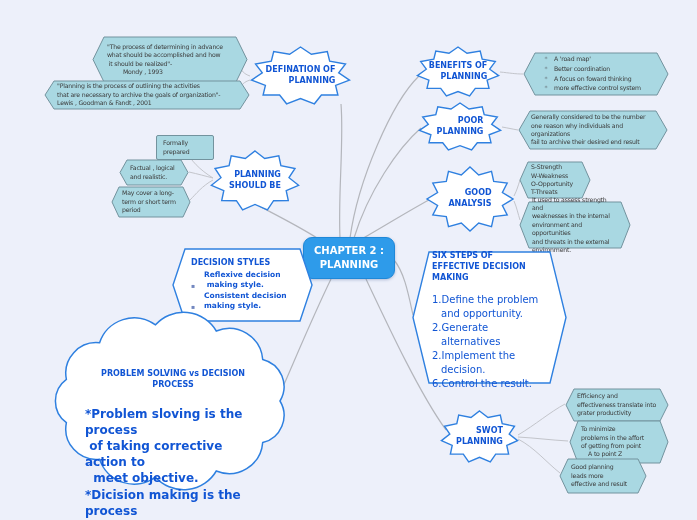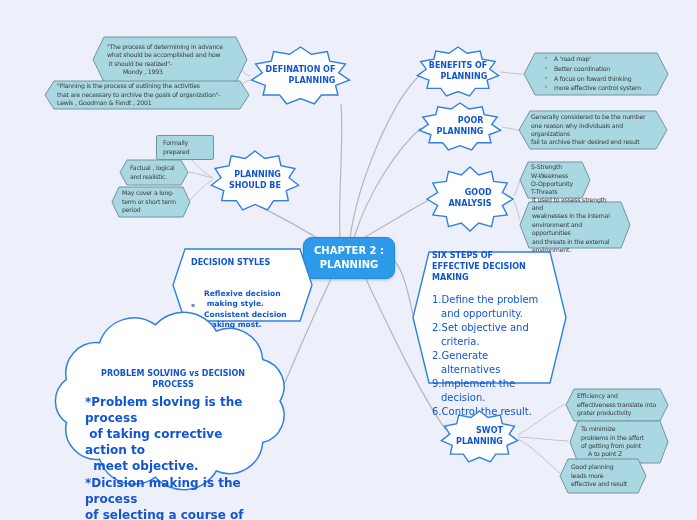--- a/index.html
+++ b/index.html
@@ -45,24 +45,24 @@
     display:flex;align-items:center;justify-content:center;text-align:center;
     white-space:pre-wrap;box-shadow:0 1px 3px rgba(60,90,150,.35);
   }
   .formally{
     background:#a9d8e2;border:1px solid #73939e;border-radius:2px;
     display:flex;align-items:center;padding:2px 6px;
   }
   .formally .ftext{font-size:6.2px;line-height:1.35;color:#3b3b3b;letter-spacing:-0.2px;white-space:pre-wrap}
 
   .bluebox-content{position:relative;z-index:1}
-  .bluebox-title{font-size:8px;font-weight:bold;color:#1155d4;margin-bottom:20px;white-space:pre-wrap;line-height:1.35}
+  .bluebox-title{font-size:8px;font-weight:bold;color:#1155d4;margin-bottom:1px;white-space:pre-wrap;line-height:1.35}
   .step{font-size:10px;font-weight:normal;color:#1155d4;line-height:1.4;padding-left:9px;text-indent:-9px}
   .cloud-content{position:relative;z-index:1}
-  .cloud-title{font-size:8px;font-weight:bold;color:#1155d4;text-align:center;white-space:pre-wrap;margin-bottom:3px;line-height:1.35}
+  .cloud-title{font-size:8px;font-weight:bold;color:#1155d4;text-align:center;white-space:pre-wrap;margin-bottom:15px;line-height:1.35}
   .cloud-body{font-size:12px;font-weight:bold;color:#1155d4;white-space:pre-wrap;line-height:1.35}
 </style>
 </head>
 <body>
 
 <svg id="edges" width="697" height="520">
   <path class="edge-main" d="M340 238 C338 192 344 142 341 104"></path>
   <path class="edge-main" d="M350 238 C358 180 392 102 419 76"></path>
   <path class="edge-main" d="M354 238 C368 192 398 148 421 128"></path>
   <path class="edge-main" d="M360 240 C388 224 410 210 429 200"></path>
@@ -224,37 +224,36 @@
   <div class="bluebox-content" style="padding:10px 18px 0 19px">
     <div class="bluebox-title">DECISION STYLES</div>
     <div class="li blue">
         <span class="bullet-sq">▪</span>
         <span class="itm">Reflexive decision
  making style.</span>
       </div>
     <div class="li blue">
         <span class="bullet-sq">▪</span>
         <span class="itm">Consistent decision
-making most.</span>
+making style.</span>
       </div>
   </div>
 </div>
 
 <div class="node bluehex" style="left:412px;top:251px;width:155px;height:133px">
     <svg width="155" height="133">
       <polygon points="17,1 138,1 154,66.5 138,132 17,132 1,66.5"></polygon>
     </svg>
   <div class="bluebox-content" style="padding:0 22px 0 20px">
     <div class="bluebox-title" style="margin-bottom:10px">SIX STEPS OF
 EFFECTIVE DECISION
 MAKING</div>
     <div class="step">1.Define the problem and opportunity.</div>
-    <div class="step">2.Set objective and criteria.</div>
     <div class="step">2.Generate alternatives</div>
-    <div class="step">9.Implement the decision.</div>
+    <div class="step">2.Implement the decision.</div>
     <div class="step">6.Control the result.</div>
   </div>
 </div>
 
 <div class="node cloudshape" style="left:55px;top:317px;width:232px;height:168px">
     <svg width="232" height="168">
       <path d="M225.0 84.0 A 28.0 28.0 0 0 1 207.7 125.6 A 33.7 33.7 0 0 1 161.3 154.0 A 37.9 37.9 0 0 1 100.5 160.2 A 36.4 36.4 0 0 1 44.6 142.2 A 30.6 30.6 0 0 1 11.4 105.7 A 26.9 26.9 0 0 1 11.4 62.3 A 30.6 30.6 0 0 1 44.6 25.8 A 36.4 36.4 0 0 1 100.5 7.8 A 37.9 37.9 0 0 1 161.3 14.0 A 33.7 33.7 0 0 1 207.7 42.4 A 28.0 28.0 0 0 1 225.0 84.0 Z"></path>
     </svg>
   <div class="cloud-content" style="padding:52px 26px 0 30px">
     <div class="cloud-title">PROBLEM SOLVING vs DECISION

